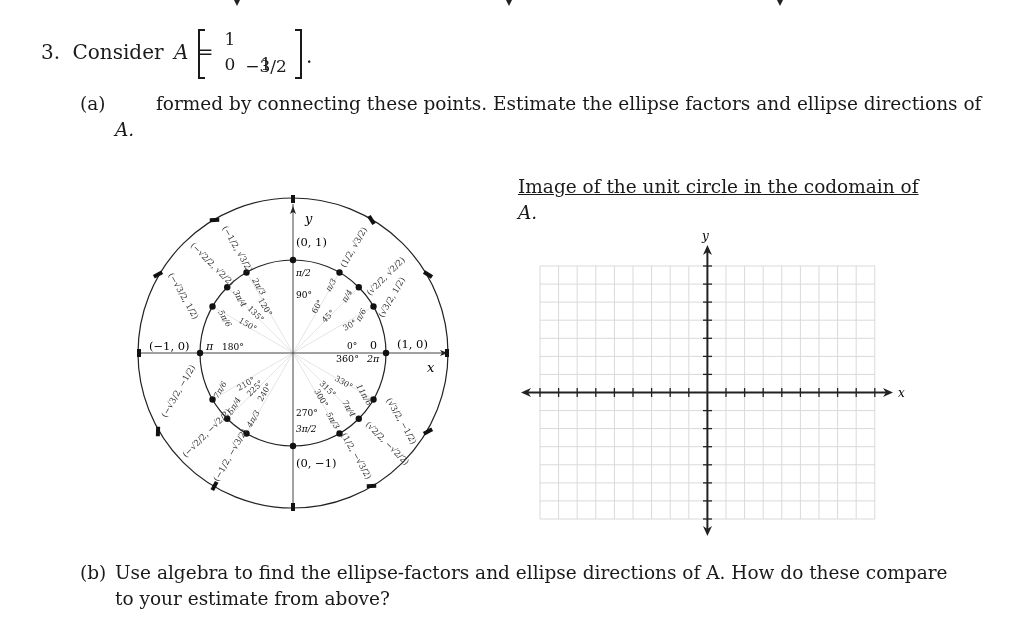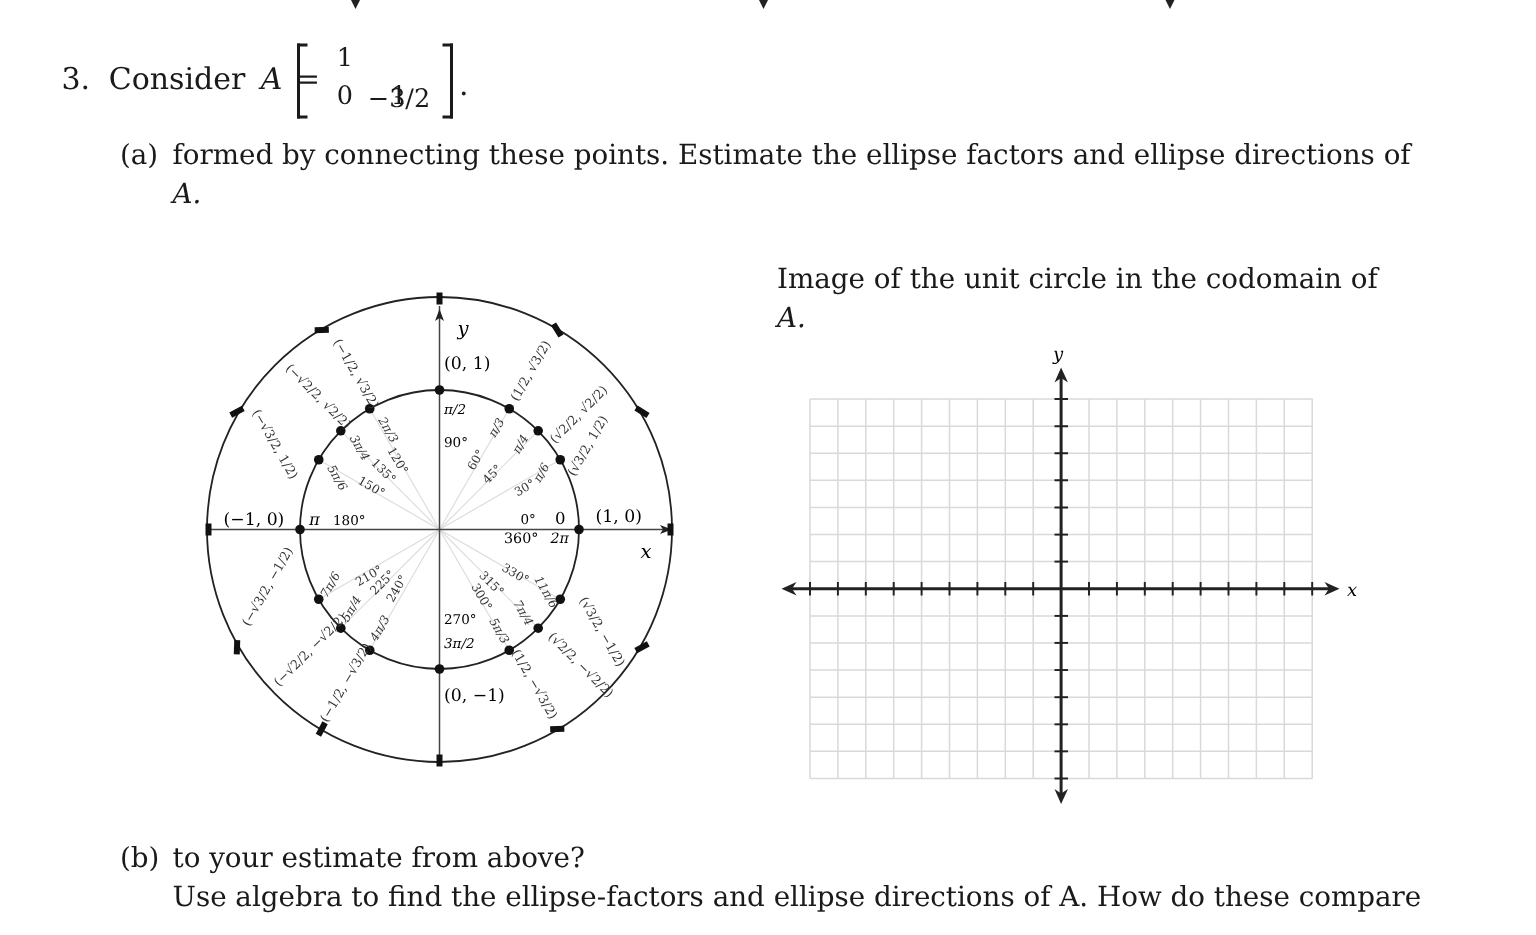--- a/index.html
+++ b/index.html
@@ -37,26 +37,26 @@
   <div class="mcell" style="left:8px; top:0px;">1</div>
   <div class="mcell" style="left:44px; top:0px;margin-top:27px;">−3/2</div>
   <div class="mcell" style="left:8px; top:25px;">0</div>
   <div class="mcell" style="left:44px; top:25px;">1</div>
   <div class="bracket r"></div>
 </div>
 <div class="abs prob" style="left:306px; top:44px;">.</div>
 
 <div class="abs para" style="left:80px; top:91px;">(a)</div>
 <div class="abs para" style="left:115px; top:91px; width:810px;">
-  <div style="white-space:nowrap;">formed by connecting these points. Estimate the ellipse factors and ellipse directions of</div>
+  <div style="white-space:nowrap;margin-left:41px;">formed by connecting these points. Estimate the ellipse factors and ellipse directions of</div>
   <div class="it">A.</div>
 </div>
 
 <div class="abs para" style="left:518px; top:174px;">
-  <div style="white-space:nowrap;">Image of the unit circle in the codomain of</div>
+  <div style="white-space:nowrap;text-decoration:underline;">Image of the unit circle in the codomain of</div>
   <div class="it">A.</div>
 </div>
 
 <svg class="abs" style="left:120px; top:185px;" width="350" height="335" viewBox="120 185 350 335">
 
   <g stroke="#dddddd" stroke-width="0.8">
     <line x1="293" y1="353" x2="373.5" y2="306.5"></line>
     <line x1="293" y1="353" x2="358.8" y2="287.2"></line>
     <line x1="293" y1="353" x2="339.5" y2="272.5"></line>
     <line x1="293" y1="353" x2="246.5" y2="272.5"></line>
@@ -254,15 +254,15 @@
   <polygon points="893,392.5 883,388 886,392.5 883,397" fill="#222"></polygon>
   <polygon points="521,392.5 531,388 528,392.5 531,397" fill="#222"></polygon>
   <polygon points="707.4,245 703,255 707.4,252 712,255" fill="#222"></polygon>
   <polygon points="707.4,536 703,526 707.4,529 712,526" fill="#222"></polygon>
   <text x="702" y="240" font-size="12" font-style="italic">y</text>
   <text x="898" y="397" font-size="12" font-style="italic">x</text>
 </svg>
 
 <div class="abs para" style="left:80px; top:560px;">(b)</div>
 <div class="abs para" style="left:115px; top:560px; width:820px;">
+  <div style="white-space:nowrap;">Use algebra to find the ellipse-factors and ellipse directions of A. How do these compare</div>
   <div>to your estimate from above?</div>
-  <div style="white-space:nowrap;">Use algebra to find the ellipse-factors and ellipse directions of A. How do these compare</div>
 </div>
 
 </body></html>

